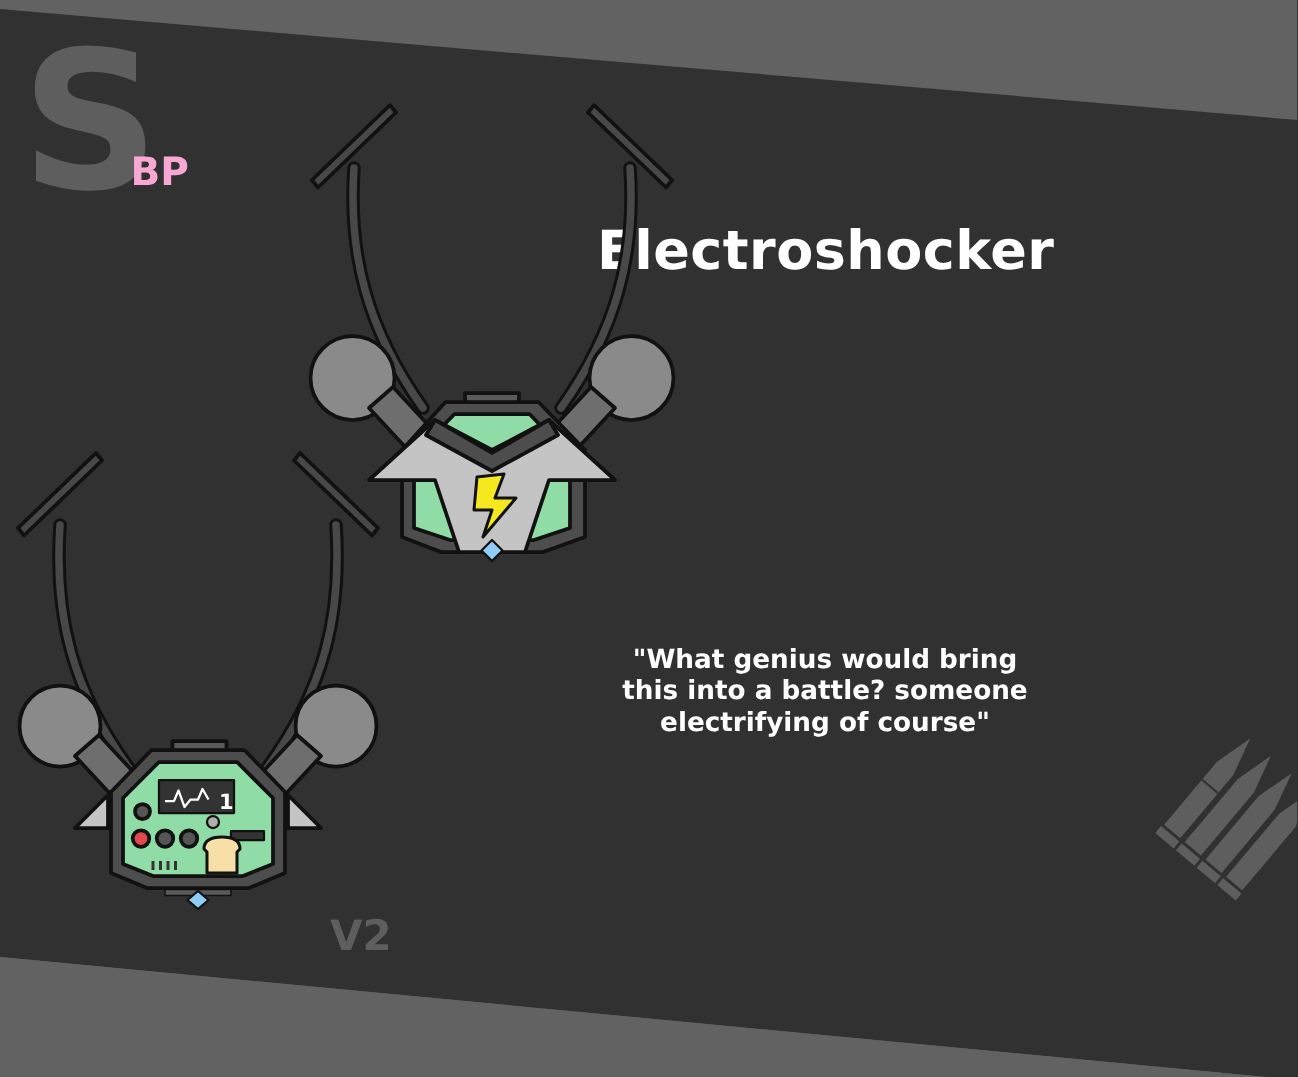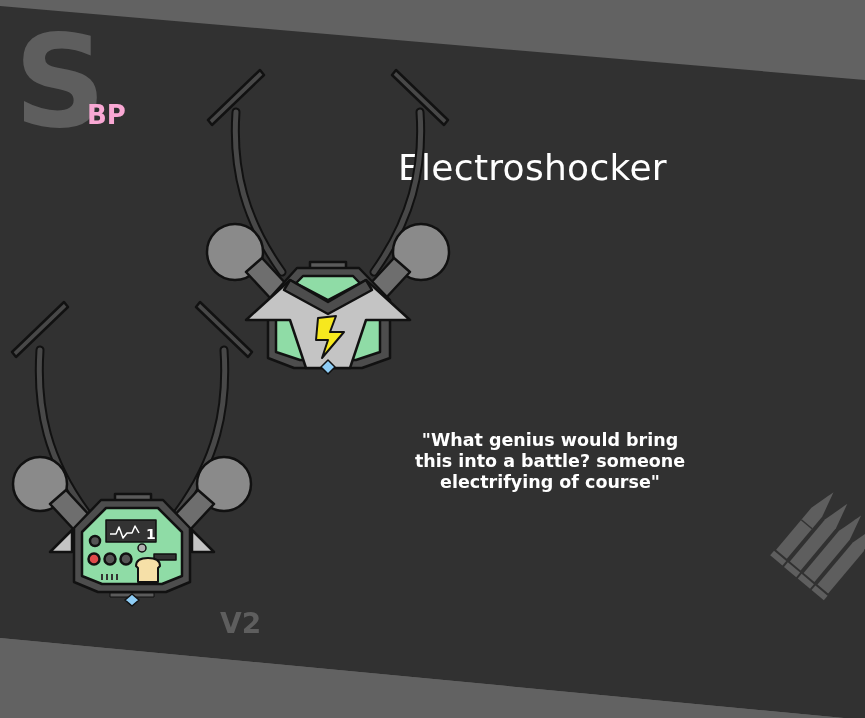--- a/index.html
+++ b/index.html
@@ -1,20 +1,20 @@
 <!DOCTYPE html>
 <html><head>
 <meta charset="utf-8">
 <style>
   html,body{margin:0;padding:0;background:#313131;}
   #stage{position:relative;width:865px;height:718px;overflow:hidden;background:#313131;font-family:"DejaVu Sans","Liberation Sans",sans-serif;}
   svg.bg{position:absolute;left:0;top:0;}
   .logo-s{position:absolute;left:14px;top:18px;font-size:128px;font-weight:bold;color:#5e5e5e;line-height:1;letter-spacing:-2px;}
   .logo-bp{position:absolute;left:87px;top:102px;font-size:26px;font-weight:bold;color:#f9a8d4;line-height:1;}
-  .title{position:absolute;left:398px;top:150px;font-size:36px;font-weight:normal;color:#ffffff;line-height:1;letter-spacing:0.3px;}
+  .title{position:absolute;left:398px;top:150px;font-size:36px;font-weight:bold;color:#ffffff;line-height:1;letter-spacing:0.3px;}
   .quote{position:absolute;left:400px;top:430px;width:300px;text-align:center;font-size:17.5px;font-weight:bold;color:#ffffff;line-height:21px;white-space:pre-line;}
   .v2{position:absolute;left:220px;top:562px;font-size:28px;font-weight:bold;color:#5e5e5e;line-height:1;margin-top:48px;}
 </style>
 </head>
 <body>
 
 <div id="stage">
 
   <svg class="bg" width="865" height="718" viewBox="0 0 865 718">
     <polygon points="0,0 865,0 865,80 0,6" fill="#626262"></polygon>

